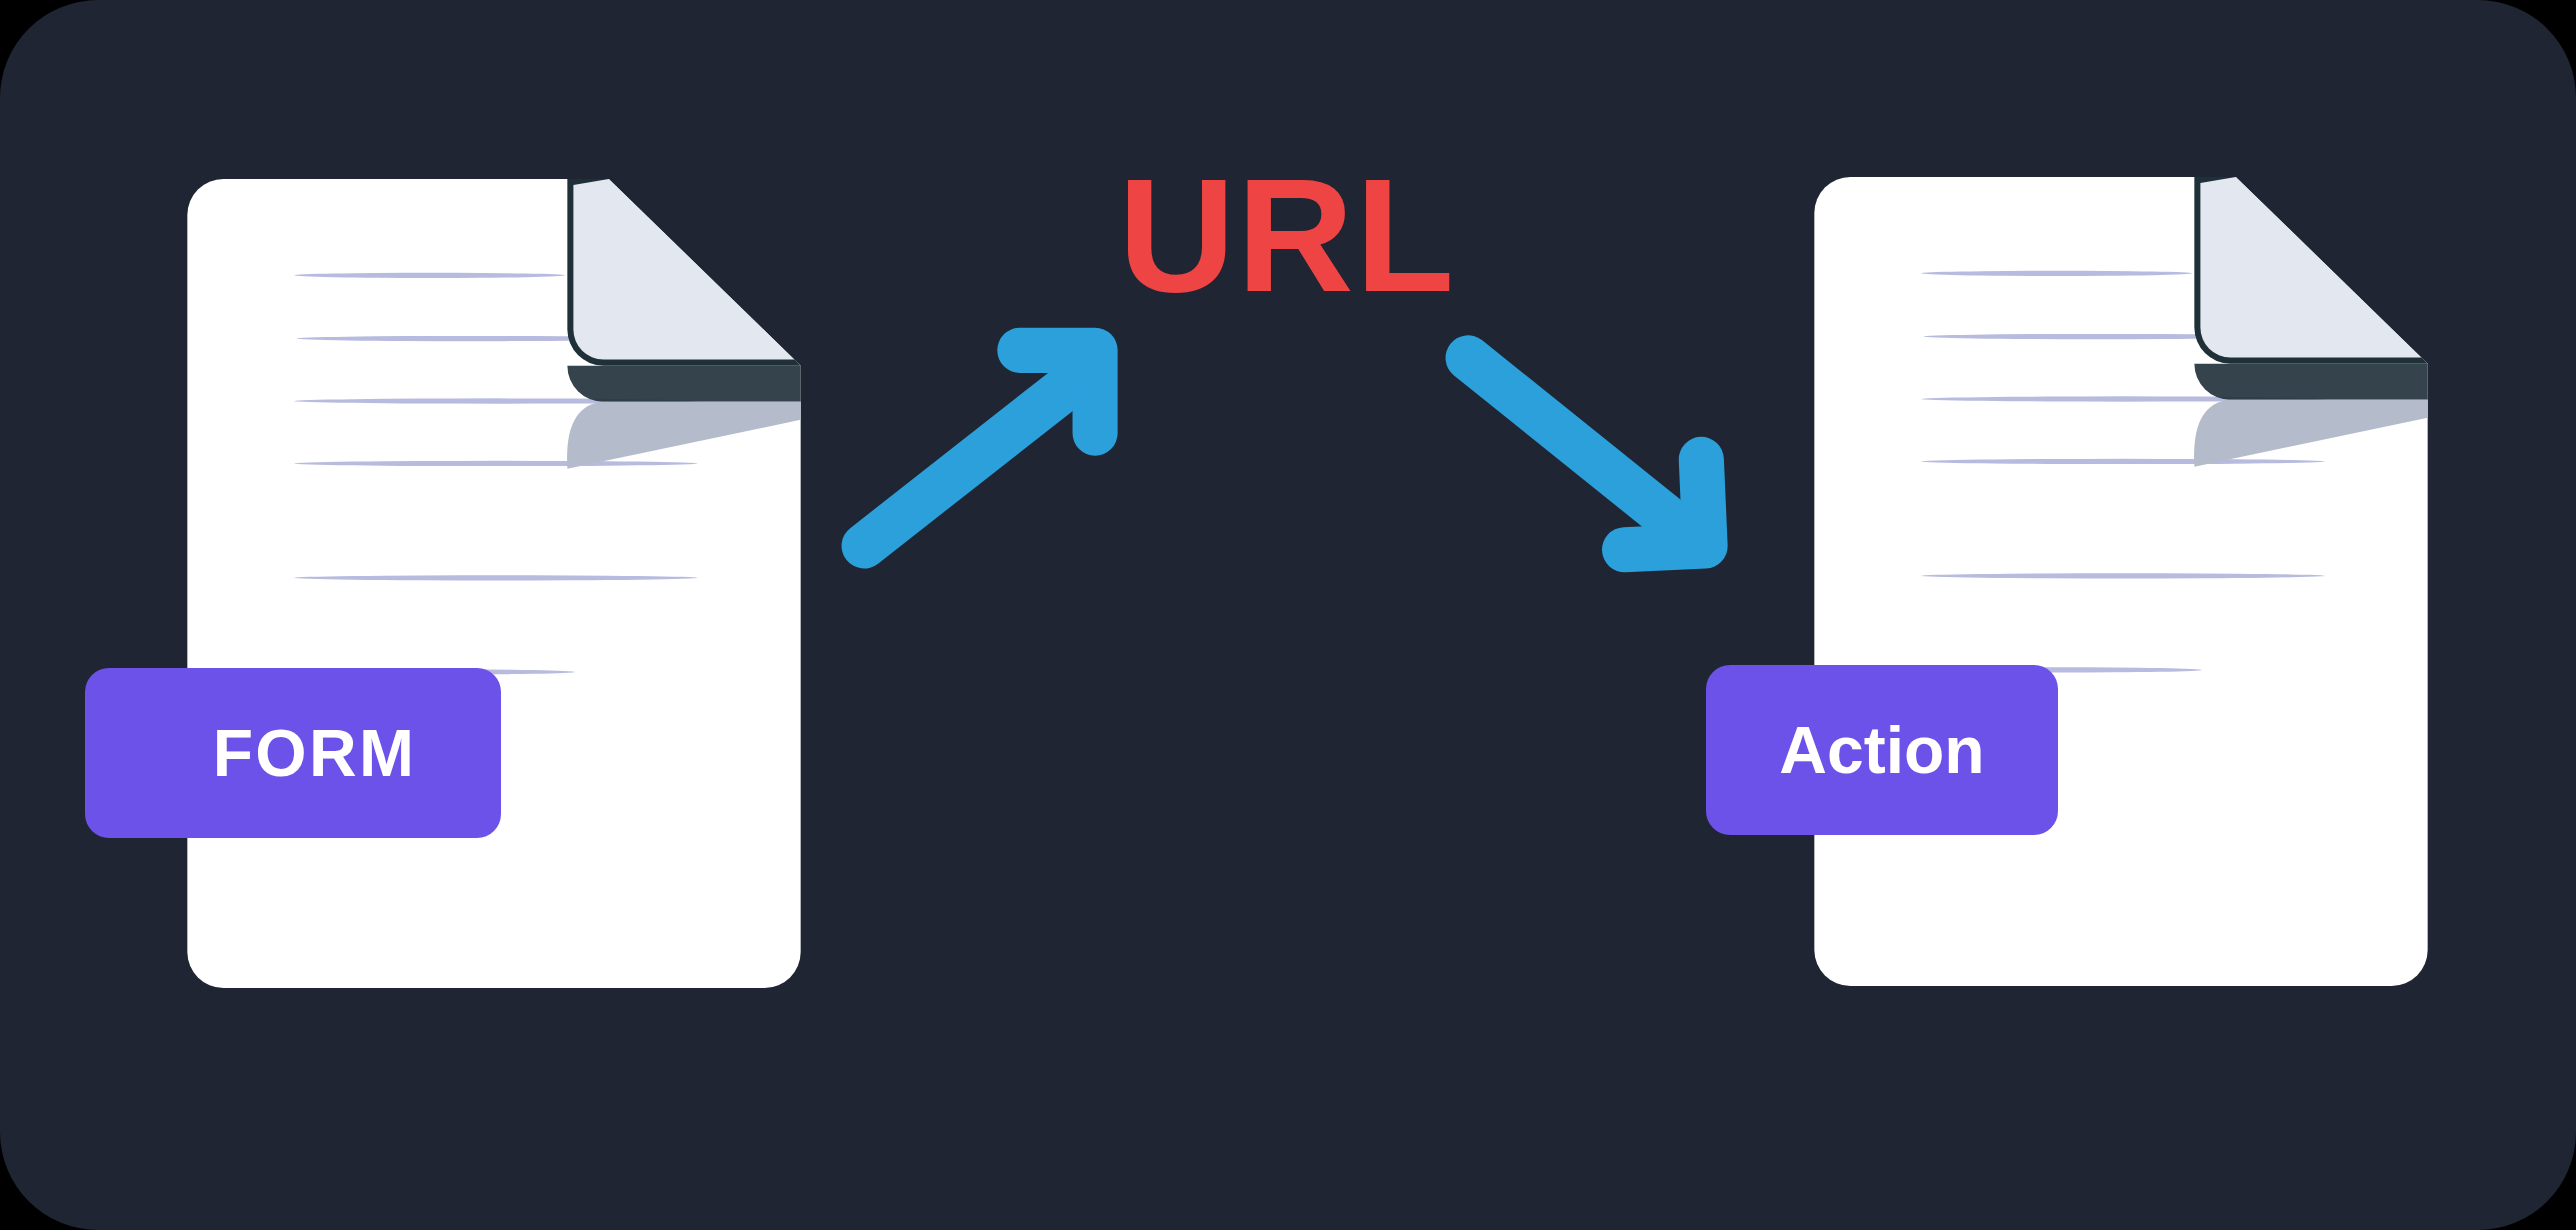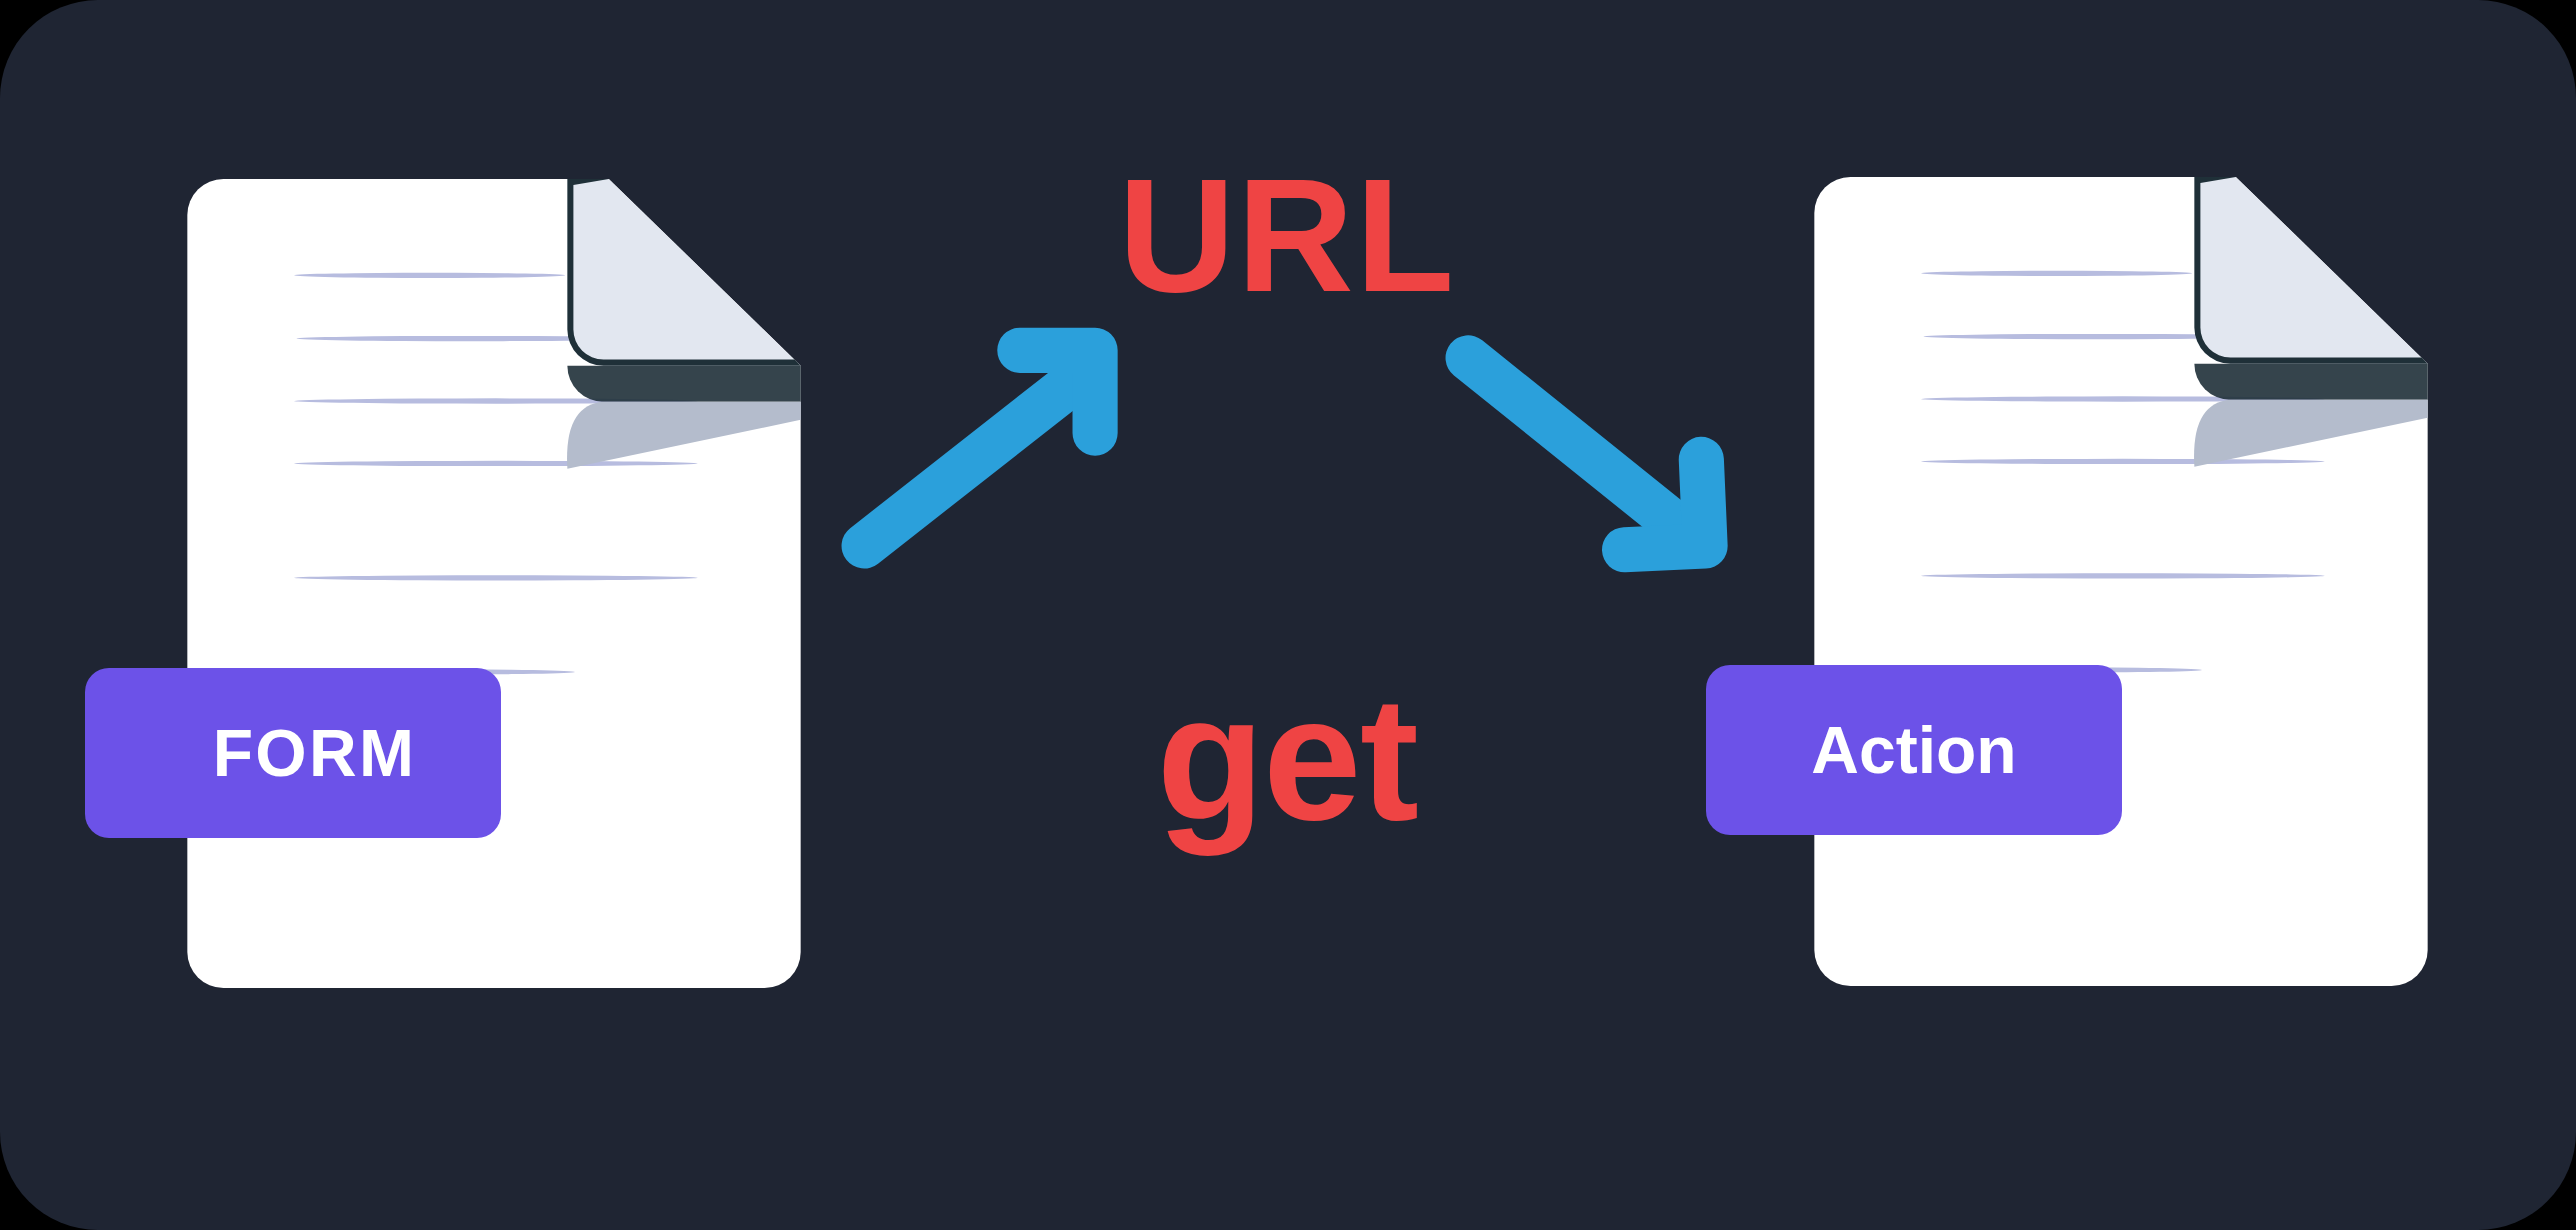--- a/index.html
+++ b/index.html
@@ -53,21 +53,21 @@
     top: 668px;
     width: 416px;
     height: 170px;
     font-size: 66px;
     letter-spacing: 2.3px;
     padding-left: 43px;
   }
   .badge-action {
     left: 1706px;
     top: 665px;
-    width: 416px;
+    width: 352px;
     height: 170px;
     font-size: 66px;
     letter-spacing: 0px;
   }
 
   
   .center-label {
     position: absolute;
     color: #ef4444;
     font-weight: bold;
@@ -139,21 +139,20 @@
     <svg viewBox="0 0 420 340" xmlns="http://www.w3.org/2000/svg">
 
       <line x1="48" y1="295" x2="345" y2="62" stroke="#2BA0DB" stroke-width="60" stroke-linecap="round"></line>
 
       <path d="M255,35 H355 V145" fill="none" stroke="#2BA0DB" stroke-width="60" stroke-linecap="round" stroke-linejoin="round"></path>
     </svg>
   </div>
 
   <div class="center-label label-url">URL</div>
 
-  <div class="center-label label-get">get</div>
 
   <div class="arrow arrow-right">
     <svg viewBox="0 0 420 340" xmlns="http://www.w3.org/2000/svg">
 
       <line x1="40" y1="45" x2="330" y2="278" stroke="#2BA0DB" stroke-width="60" stroke-linecap="round"></line>
 
       <path d="M350,180 L355,295 L248,300" fill="none" stroke="#2BA0DB" stroke-width="60" stroke-linecap="round" stroke-linejoin="round"></path>
     </svg>
   </div>
 

